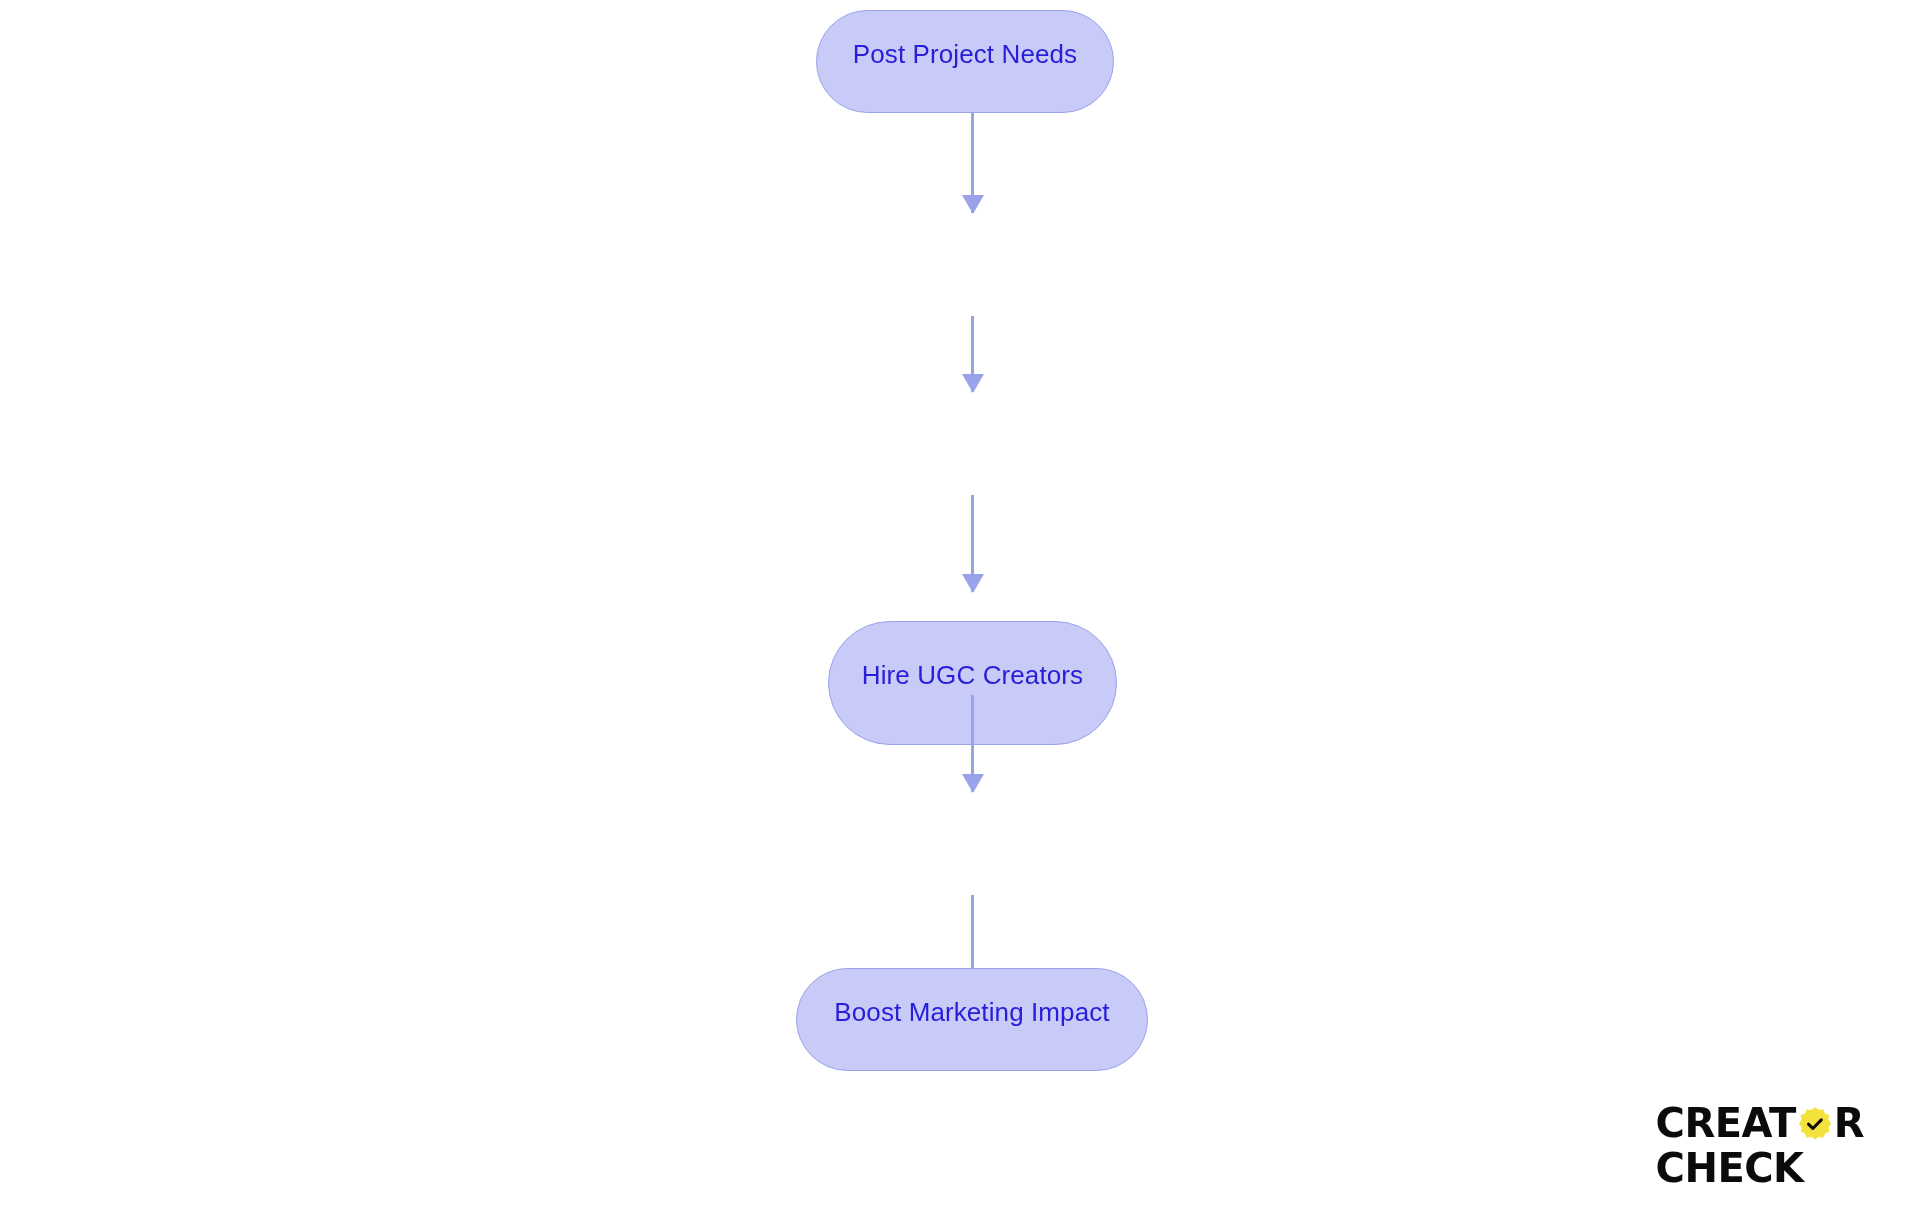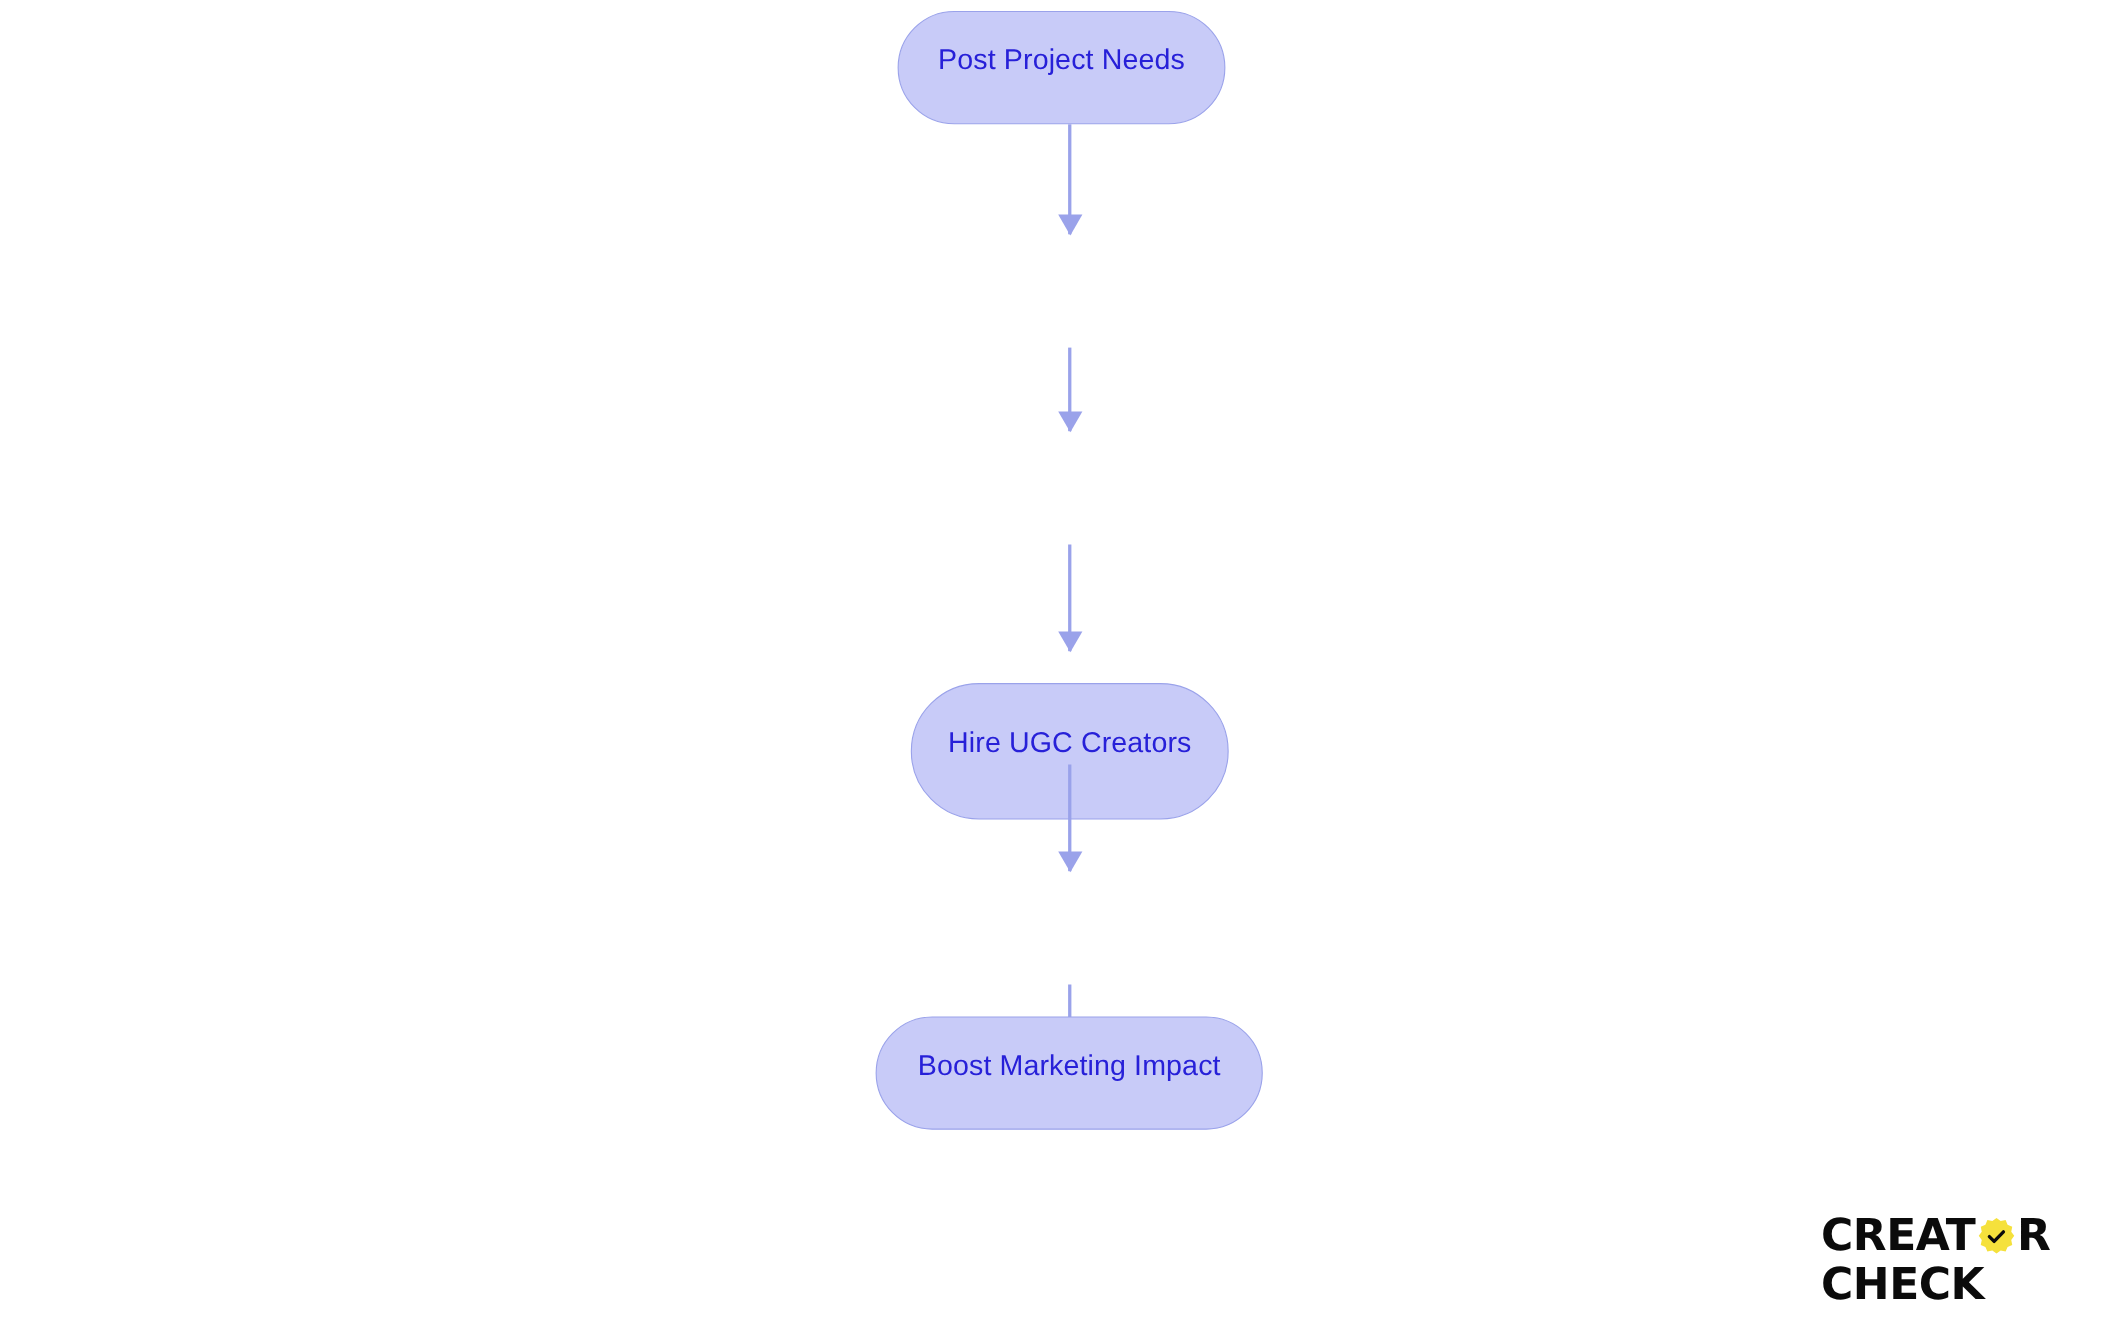--- a/index.html
+++ b/index.html
@@ -123,21 +123,21 @@
 
   <div class="connector" style="left:971px; top:695px; height:97px;">
     <span class="arrowhead"></span>
   </div>
 
 
   <div class="connector" style="left:971px; top:895px; height:97px;">
     <span class="arrowhead"></span>
   </div>
 
-  <div class="flow-node" style="left:796px; top:924px; width:352px; height:103px;">
+  <div class="flow-node" style="left:796px; top:968px; width:352px; height:103px;">
     <span>Boost Marketing Impact</span>
   </div>
 
 </div>
 
 <div id="brand-logo">
   <div class="logo-line">
     <span>CREAT</span>
     <span class="logo-badge">
       <svg viewBox="0 0 40 40" width="36" height="36" aria-hidden="true">

